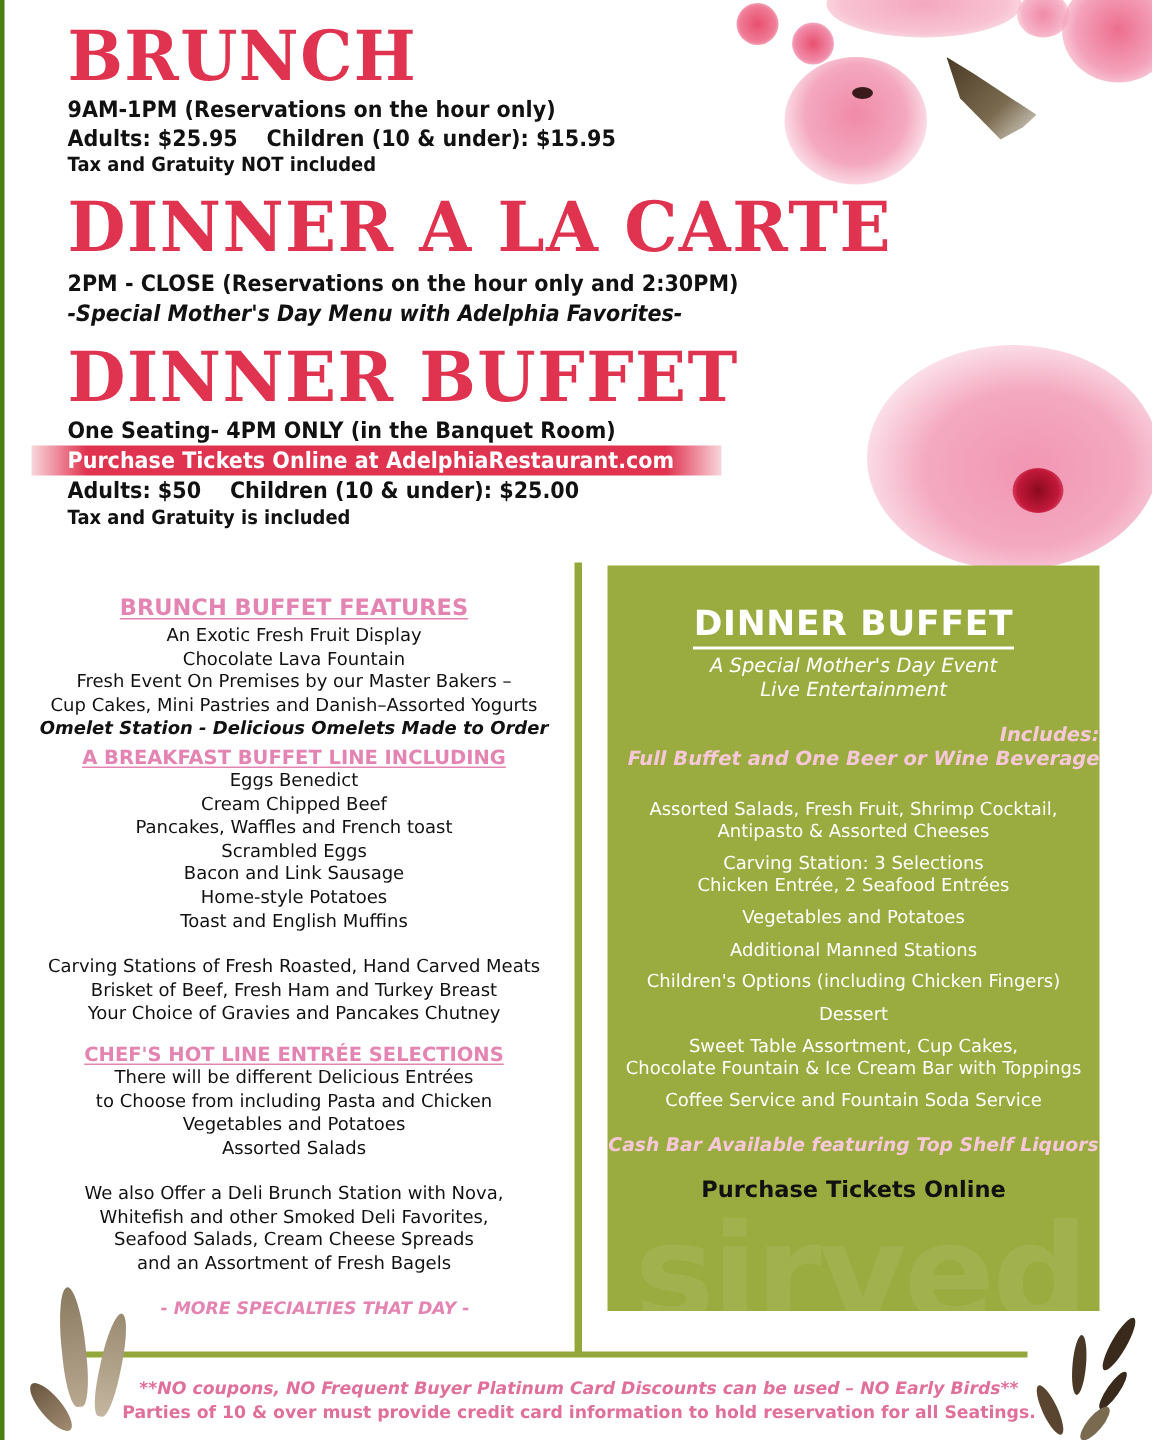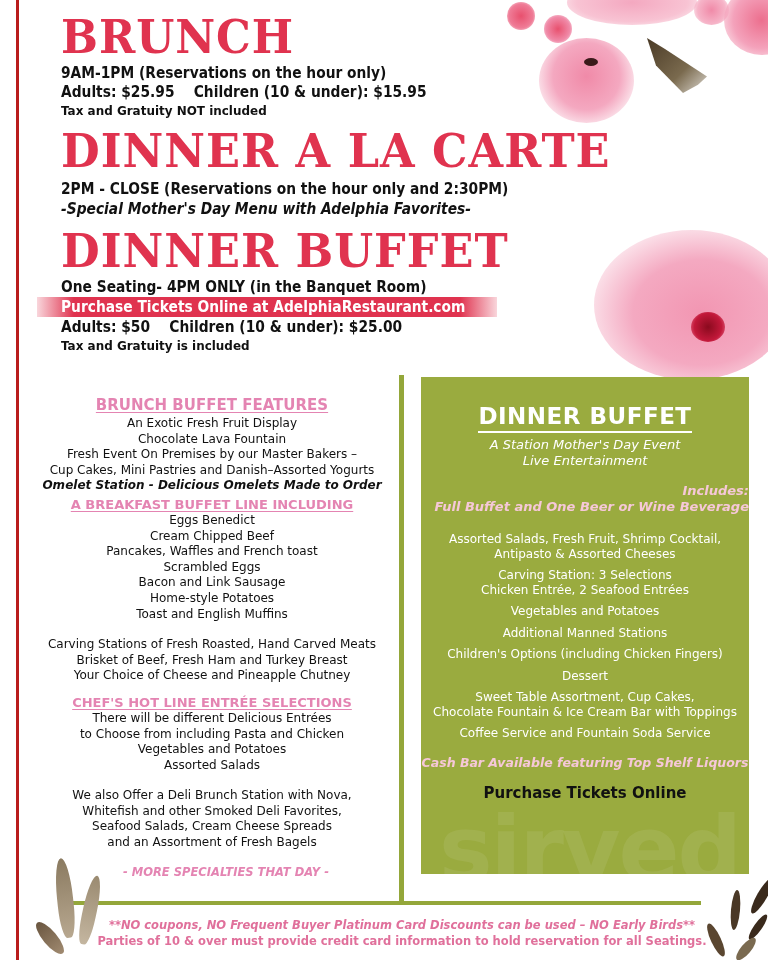--- a/index.html
+++ b/index.html
@@ -1,18 +1,18 @@
 <!DOCTYPE html>
 <html><head>
 <meta charset="utf-8">
 <style>
   * { margin: 0; padding: 0; box-sizing: border-box; }
   html, body { width: 768px; height: 960px; overflow: hidden; background: #ffffff; }
   body { position: relative; font-family: "DejaVu Sans", sans-serif; color: #111; }
-  .page { position: absolute; left: 16px; top: 0; width: 612px; height: 960px; background: #fff; border-left: 3px solid #b91c1c; }
+  .page { position: absolute; left: 0; top: 0; width: 612px; height: 960px; background: #fff; border-left: 3px solid #4d7c0f; }
 
   .hdr { position: absolute; left: 42px; font-family: "DejaVu Serif", "Liberation Serif", serif; font-weight: bold; color: #e0334f; letter-spacing: 1px; line-height: 1; transform-origin: left top; }
   .hdr.brunch { top: 14px; font-size: 46px; transform: scaleX(0.95); }
   .hdr.alacarte { top: 128px; font-size: 46px; transform: scaleX(0.97); }
   .hdr.buffet { top: 228px; font-size: 46px; transform: scaleX(0.97); }
 
   .line { position: absolute; left: 42px; font-family: "DejaVu Sans", sans-serif; font-weight: bold; color: #111; white-space: nowrap; transform-origin: left top; }
   .l-big { font-size: 15px; transform: scaleX(0.92); }
   .l-small { font-size: 13px; transform: scaleX(0.92); }
   .l-ital { font-style: italic; }
@@ -111,21 +111,21 @@
       <div class="item">Pancakes, Waffles and French toast</div>
       <div class="item">Scrambled Eggs</div>
       <div class="item">Bacon and Link Sausage</div>
       <div class="item">Home-style Potatoes</div>
       <div class="item">Toast and English Muffins</div>
     </div>
     <div class="gap"></div>
     <div>
       <div class="item">Carving Stations of Fresh Roasted, Hand Carved Meats</div>
       <div class="item">Brisket of Beef, Fresh Ham and Turkey Breast</div>
-      <div class="item">Your Choice of Cheese and Pineapple Chutney</div>
+      <div class="item">Your Choice of Gravies and Pancakes Chutney</div>
     </div>
 
     <div style="margin-top:8px;">
       <div class="sec-title">CHEF'S HOT LINE ENTRÉE SELECTIONS</div>
     </div>
     <div>
       <div class="item">There will be different Delicious Entrées</div>
       <div class="item">to Choose from including Pasta and Chicken</div>
       <div class="item">Vegetables and Potatoes</div>
       <div class="item">Assorted Salads</div>
@@ -137,21 +137,21 @@
       <div class="item">Seafood Salads, Cream Cheese Spreads</div>
       <div class="item">and an Assortment of Fresh Bagels</div>
     </div>
     <div class="more">- MORE SPECIALTIES THAT DAY -</div>
   </div>
 
   <div class="greenbox">
     <div class="watermark">sirved</div>
     <div class="gb-title">DINNER BUFFET</div>
     <div style="margin-top:4px;">
-      <div class="gb-sub">A Station Mother's Day Event</div>
+      <div class="gb-sub">A Special Mother's Day Event</div>
       <div class="gb-sub">Live Entertainment</div>
     </div>
     <div style="margin-top:14px;text-align:right;">
       <div class="gb-incl">Includes:</div>
       <div class="gb-incl">Full Buffet and One Beer or Wine Beverage</div>
     </div>
     <div style="margin-top:17px;">
       <div style="margin-bottom:7px;">
         <div class="gb-item">Assorted Salads, Fresh Fruit, Shrimp Cocktail,</div>
         <div class="gb-item">Antipasto &amp; Assorted Cheeses</div>

